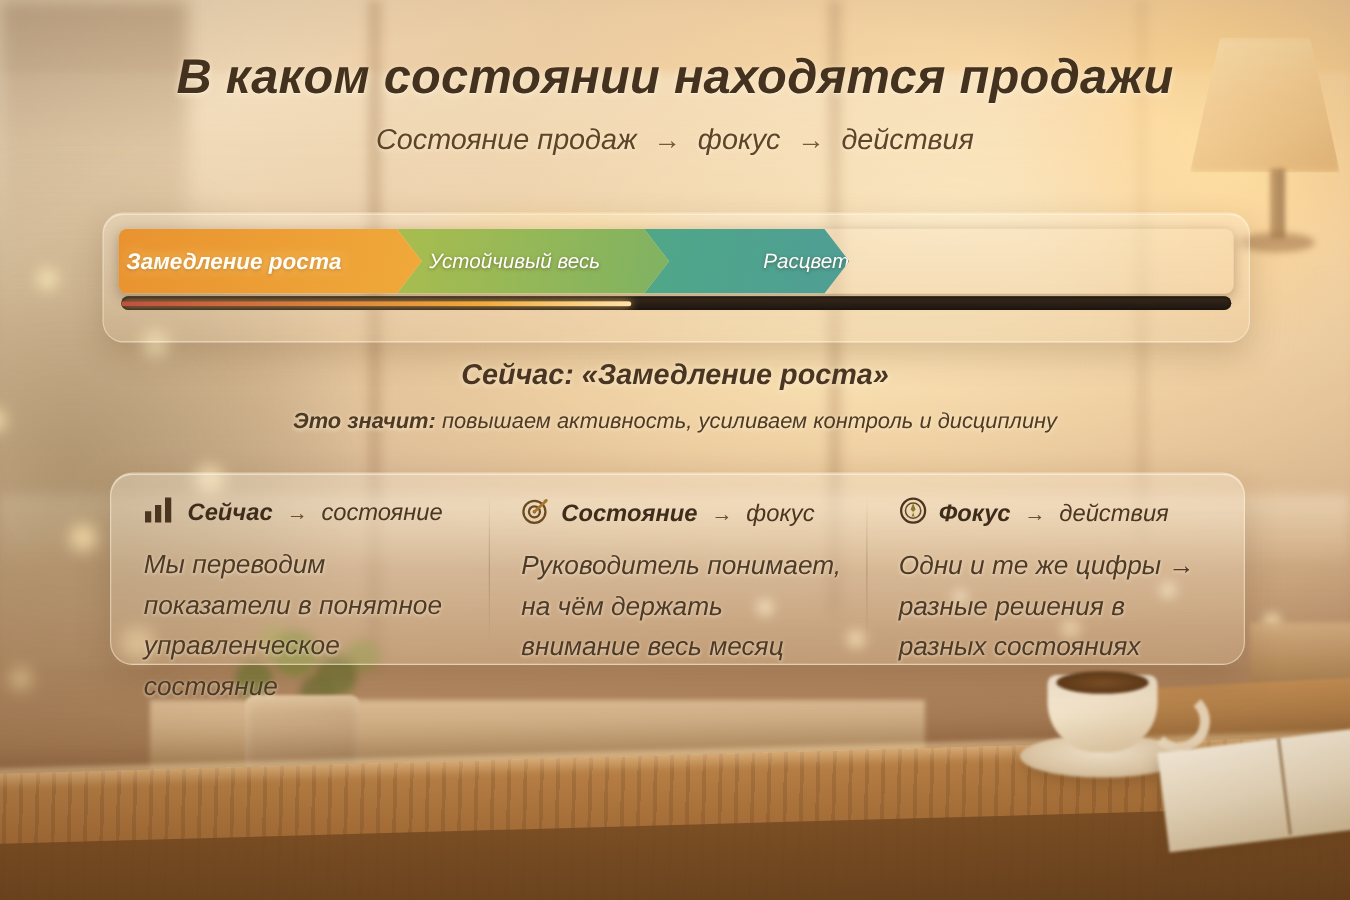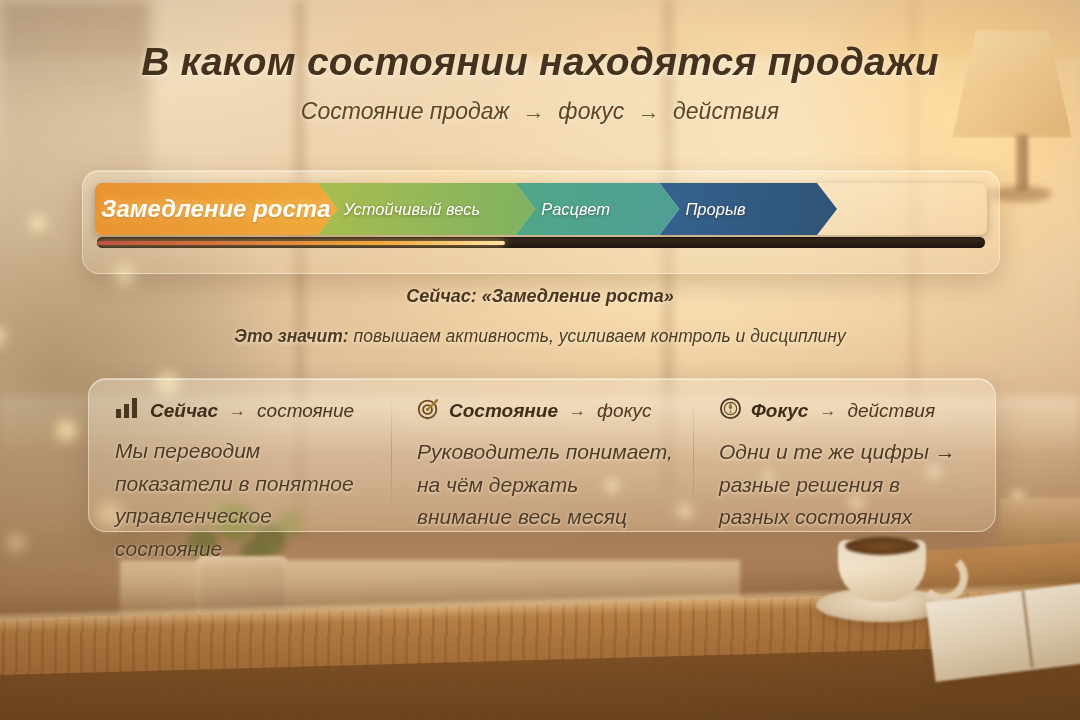--- a/index.html
+++ b/index.html
@@ -224,21 +224,21 @@
   .stagebar{
     position:absolute;left:12px;top:12px;width:892px;height:52px;
     border-radius:7px;overflow:hidden;display:flex;
     box-shadow:0 3px 10px rgba(60,34,10,.30);
   }
   .seg{
     position:relative;height:100%;display:flex;align-items:center;
     color:#fff;font-size:16.5px;white-space:nowrap;
   }
   .seg .seg-label{position:relative;z-index:3;text-shadow:0 1px 3px rgba(60,30,6,.45);}
-  .seg.active .seg-label{font-weight:bold;font-size:24px;color:#fffdf6;text-shadow:0 0 10px rgba(255,214,130,.9),0 1px 3px rgba(120,60,10,.5);}
+  .seg.active .seg-label{font-weight:bold;font-size:18px;color:#fffdf6;text-shadow:0 0 10px rgba(255,214,130,.9),0 1px 3px rgba(120,60,10,.5);}
   .seg-playicon{
     position:relative;z-index:3;width:0;height:0;margin:0 9px 0 0;
     border-left:13px solid rgba(255,205,180,.92);
     border-top:9px solid transparent;border-bottom:9px solid transparent;
   }
   .active-glow{
     position:absolute;left:215px;top:-10px;width:300px;height:76px;
     background:radial-gradient(ellipse at 50% 52%, rgba(255,230,160,.55) 0%, rgba(255,216,130,.20) 46%, rgba(255,210,120,0) 74%);
     pointer-events:none;z-index:4;
   }
@@ -247,21 +247,21 @@
     background:linear-gradient(180deg,#3a2a1c,#1d1510);
     box-shadow:inset 0 1px 2px rgba(0,0,0,.6);overflow:hidden;
   }
   .track-fill{
     position:absolute;left:0;top:4px;height:4px;border-radius:3px;
   }
 
   
   .nowline{
     position:absolute;left:0;right:0;top:286px;text-align:center;
-    font-size:18px;font-weight:bold;color:#4a3522;
+    font-size:23px;font-weight:bold;color:#4a3522;
     text-shadow:0 1px 5px rgba(255,244,216,.85);
   }
   .meaning{
     position:absolute;left:0;right:0;top:326px;text-align:center;
     font-size:17.5px;color:#4f3a24;
     text-shadow:0 1px 4px rgba(255,246,220,.85);
   }
   .meaning b{font-weight:bold;}
 
   
@@ -338,25 +338,22 @@
   </div>
 
   <div class="bar-panel">
     <div class="stagebar" id="stagebar">
         <div class="seg active" style="flex: 0 0 26.5%; background: linear-gradient(100deg, rgb(232, 145, 47) 0%, rgb(240, 169, 58) 100%); padding-left: 26px; clip-path: polygon(0px 0px, calc(100% - 20px) 0px, 100% 50%, calc(100% - 20px) 100%, 0px 100%, 20px 50%); margin-left: -20px; z-index: 9;">
           <span class="seg-label">Замедление роста</span>
         </div>
         <div class="seg" style="flex: 0 0 21.5%; background: linear-gradient(100deg, rgb(169, 189, 78) 0%, rgb(127, 178, 98) 100%); padding-left: 26px; clip-path: polygon(0px 0px, calc(100% - 20px) 0px, 100% 50%, calc(100% - 20px) 100%, 0px 100%, 20px 50%); margin-left: -20px; z-index: 8;">
           <span class="seg-label">Устойчивый весь</span>
         </div>
-        <div class="seg" style="flex: 0 0 15.5%; background: linear-gradient(100deg, rgb(79, 167, 135) 0%, rgb(79, 158, 149) 100%); padding-left: 26px; clip-path: polygon(0px 0px, calc(100% - 20px) 0px, 100% 50%, calc(100% - 20px) 100%, 0px 100%, 20px 50%); margin-left: -20px; z-index: 7;">
+        <div class="seg" style="flex: 0 0 15.5%; background: linear-gradient(100deg, rgb(79, 167, 135) 0%, rgb(79, 158, 149) 100%); padding-left: 26px; clip-path: polygon(0px 0px, calc(100% - 20px) 0px, 100% 50%, calc(100% - 20px) 100%, 0px 100%, 20px 50%); margin-left: -20px; z-index: 7; justify-content: flex-end;">
           <span class="seg-label">Расцвет</span>
-        </div>
-        <div class="seg" style="flex: 0 0 17%; background: linear-gradient(100deg, rgb(53, 98, 143) 0%, rgb(47, 84, 118) 100%); padding-left: 26px; clip-path: polygon(0px 0px, calc(100% - 20px) 0px, 100% 50%, calc(100% - 20px) 100%, 0px 100%, 20px 50%); margin-left: -20px; z-index: 6;">
-          <span class="seg-label">Прорыв</span>
         </div>
       </div>
     <div class="active-glow"></div>
     <div class="track">
       <div class="track-fill" id="trackfill" style="width: 46%; background: linear-gradient(90deg, rgb(192, 80, 63) 0%, rgb(240, 169, 58) 70%, rgb(255, 227, 168) 100%); box-shadow: rgba(255, 208, 120, 0.9) 0px 0px 8px;"></div>
     </div>
   </div>
 
   <div class="nowline">Сейчас: «Замедление роста»</div>
   <div class="meaning">

